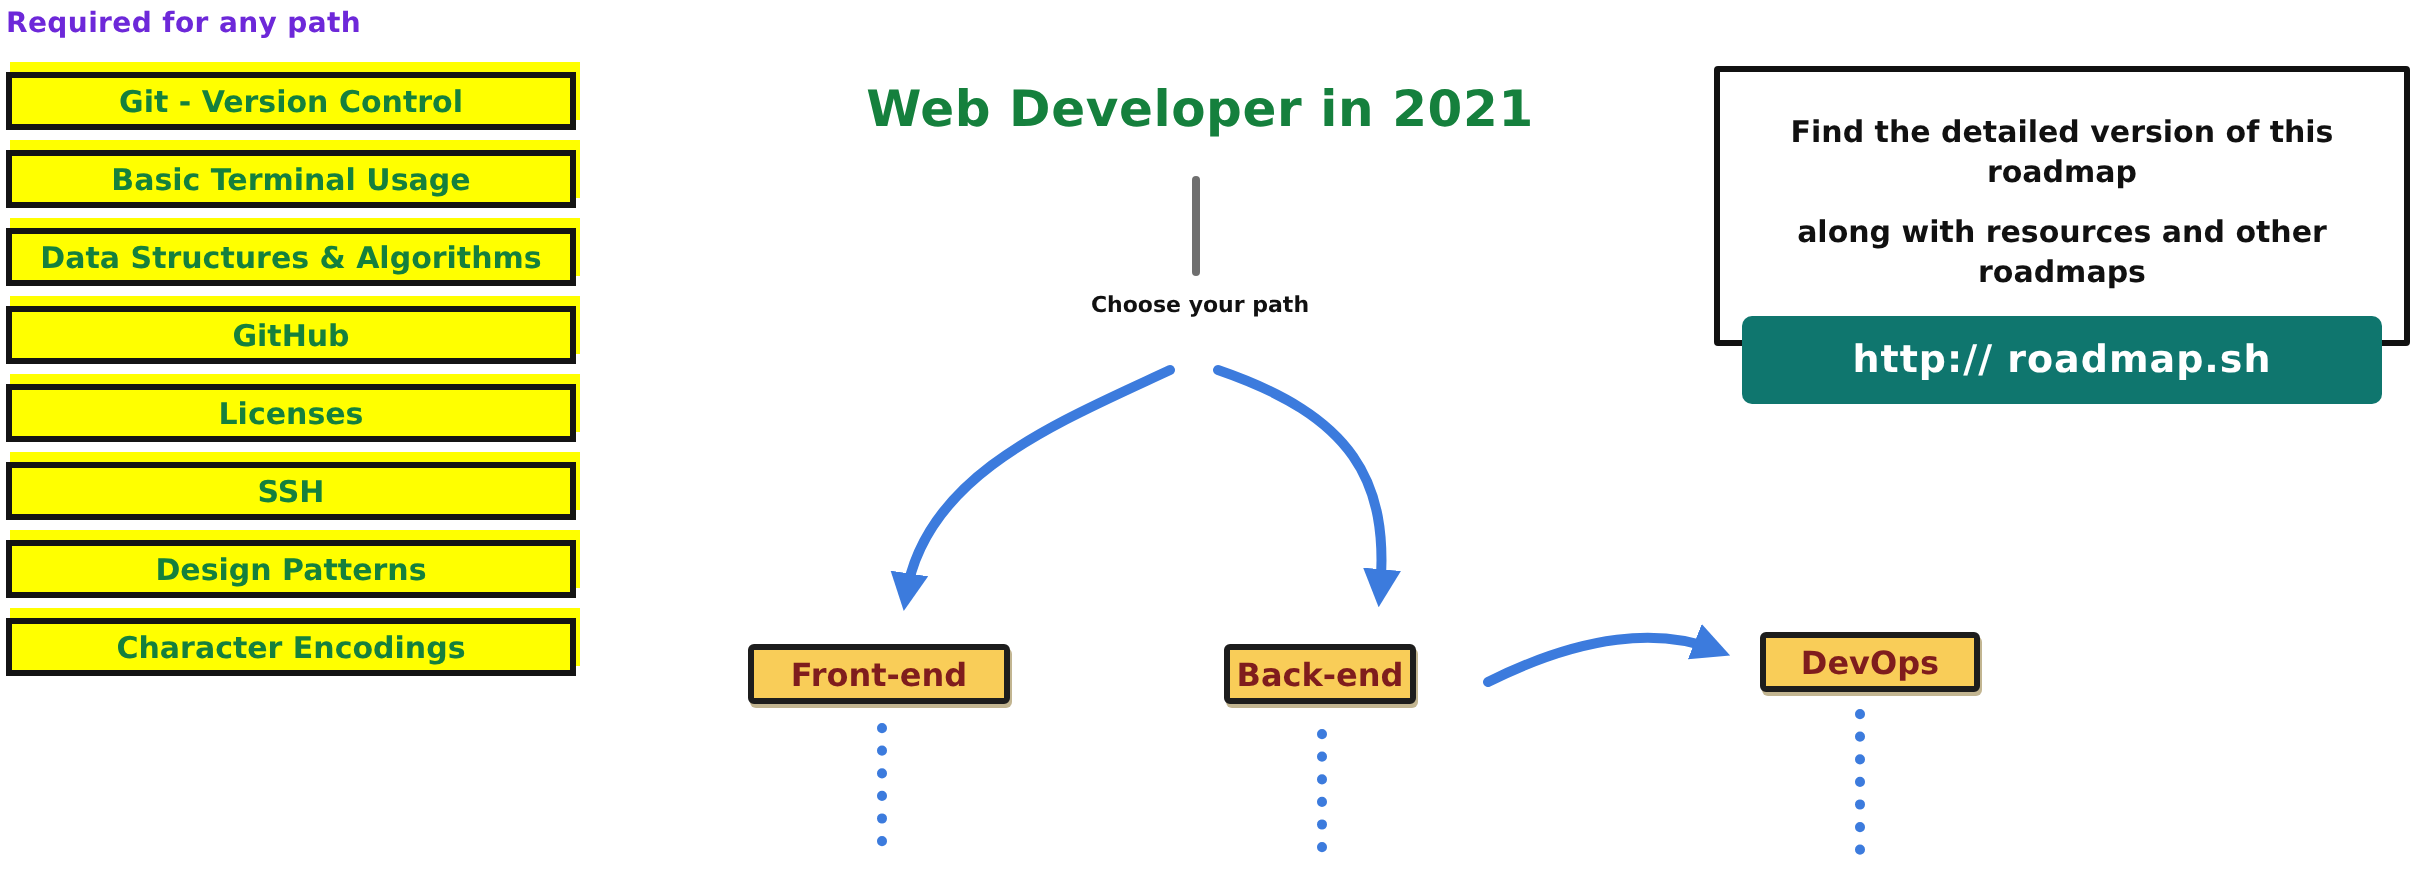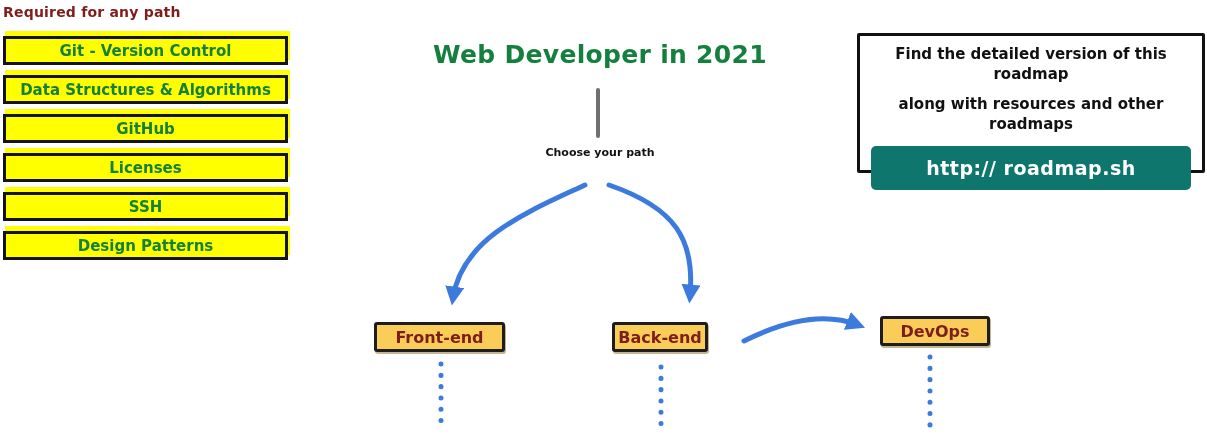--- a/index.html
+++ b/index.html
@@ -8,21 +8,21 @@
     position: relative;
     background: #ffffff;
     overflow: hidden;
     font-family: "DejaVu Sans", "Liberation Sans", sans-serif;
     color: #1a1a1a;
   }
 
   
   .left-panel { position: absolute; left: 2px; top: 2px; width: 288px; }
   .left-heading {
-    font-size: 14px; font-weight: bold; color: #7f1d1d;
+    font-size: 14px; font-weight: bold; color: #6d28d9;
     margin: 2px 0 0 1px; letter-spacing: 0.2px;
   }
   .req-list {
     position: absolute; left: 1px; top: 34px;
     display: flex; flex-direction: column; gap: 10px; width: 285px;
   }
   .req-box {
     box-sizing: border-box;
     height: 29px; width: 285px;
     background: #ffff00;
@@ -75,21 +75,21 @@
     position: absolute; box-sizing: border-box;
     left: 857px; top: 33px; width: 348px; height: 140px;
     background: #ffffff;
     border: 3px solid #111;
     border-radius: 2px;
   }
   .info-line {
     text-align: center; font-size: 15px; font-weight: bold; color: #111;
     margin: 0; line-height: 20px;
   }
-  .info-line1 { margin-top: 8px; }
+  .info-line1 { margin-top: 20px; }
   .info-line2 { margin-top: 10px; }
   .info-button {
     box-sizing: border-box;
     margin: 12px auto 0 auto;
     width: 320px; height: 44px;
     background: #0f766e;
     border: none; border-radius: 5px;
     display: flex; align-items: center; justify-content: center;
     color: #ffffff; font-size: 19px; font-weight: bold;
     font-family: "DejaVu Sans", "Liberation Sans", sans-serif;
@@ -97,25 +97,27 @@
     cursor: pointer;
   }
 </style>
 </head>
 <body>
 
 <section class="left-panel">
   <h2 class="left-heading">Required for any path</h2>
   <div class="req-list">
     <div class="req-box">Git - Version Control</div>
+    <div class="req-box">Basic Terminal Usage</div>
     <div class="req-box">Data Structures &amp; Algorithms</div>
     <div class="req-box">GitHub</div>
     <div class="req-box">Licenses</div>
     <div class="req-box">SSH</div>
     <div class="req-box">Design Patterns</div>
+    <div class="req-box">Character Encodings</div>
   </div>
 </section>
 
 <h1 class="title">Web Developer in 2021</h1>
 <div class="stem"></div>
 <div class="choose-label">Choose your path</div>
 
 <svg class="overlay" width="1207" height="436" viewBox="0 0 1207 436">
   <defs>
     <marker id="ah" viewBox="0 0 10 10" refX="6" refY="5" markerWidth="3.8" markerHeight="3.8" orient="auto-start-reverse">

